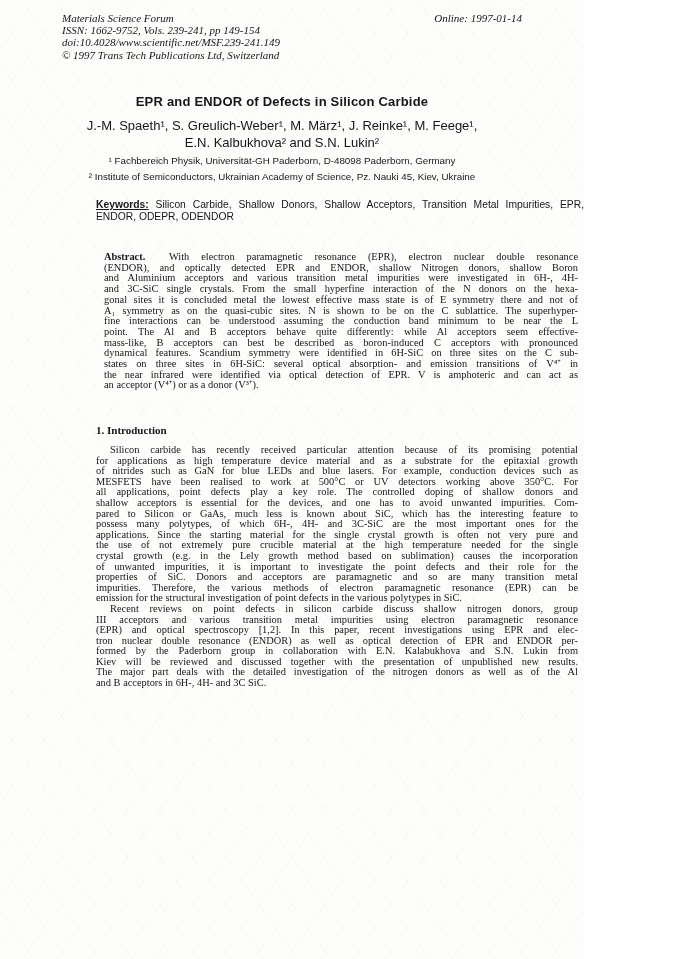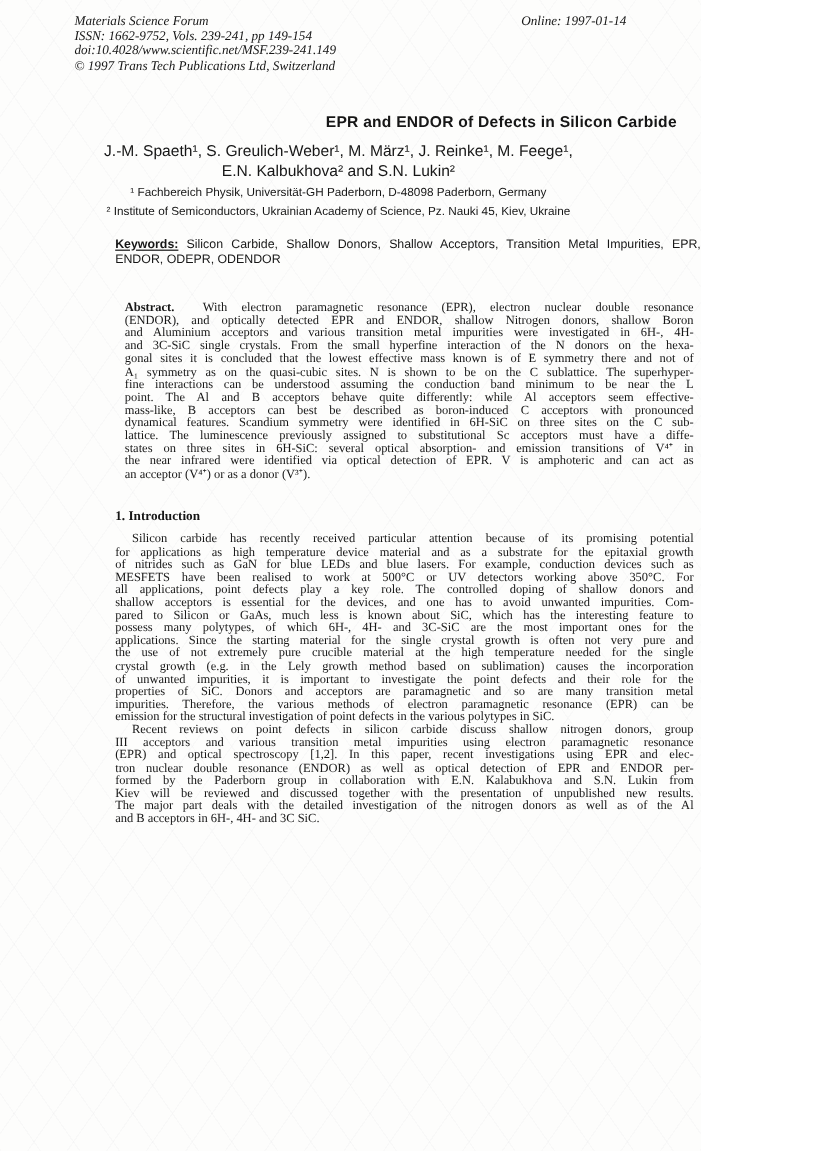--- a/index.html
+++ b/index.html
@@ -30,21 +30,21 @@
     position: absolute; right: 62px; top: 12px;
     font-style: italic;
     font-size: 11px; line-height: 12.2px;
     font-family: "Liberation Serif", serif;
   }
 
   
   .title {
     position: absolute; left: 0; right: 20px; top: 94px;
     margin: 0;
-    text-align: right;
+    text-align: center;
     font-family: "Liberation Sans", sans-serif;
     font-size: 13px; font-weight: bold;
     letter-spacing: 0.2px;
   }
   .authors {
     position: absolute; left: 0; right: 20px; top: 118px;
     font-family: "Liberation Sans", sans-serif;
     font-size: 13px; line-height: 16.5px;
   }
   .centered .ln { text-align: center; }
@@ -119,27 +119,26 @@
         <div class="ln ln-last">ENDOR, ODEPR, ODENDOR</div>
       </div>
   </div>
 
   <div class="abstract justify">
     <div class="ln"><span class="abstract-label">Abstract.</span>&nbsp; <span>With electron paramagnetic resonance (EPR), electron nuclear double resonance</span></div>
     <div>
         <div class="ln">(ENDOR), and optically detected EPR and ENDOR, shallow Nitrogen donors, shallow Boron</div>
         <div class="ln">and Aluminium acceptors and various transition metal impurities were investigated in 6H-, 4H-</div>
         <div class="ln">and 3C-SiC single crystals. From the small hyperfine interaction of the N donors on the hexa-</div>
-        <div class="ln">gonal sites it is concluded that the lowest effective mass known is of E symmetry there and not of</div>
+        <div class="ln">gonal sites it is concluded metal the lowest effective mass state is of E symmetry there and not of</div>
         <div class="ln">A₁ symmetry as on the quasi-cubic sites. N is shown to be on the C sublattice. The superhyper-</div>
         <div class="ln">fine interactions can be understood assuming the conduction band minimum to be near the L</div>
         <div class="ln">point. The Al and B acceptors behave quite differently: while Al acceptors seem effective-</div>
         <div class="ln">mass-like, B acceptors can best be described as boron-induced C acceptors with pronounced</div>
         <div class="ln">dynamical features. Scandium symmetry were identified in 6H-SiC on three sites on the C sub-</div>
-        <div class="ln">lattice. The luminescence previously assigned to substitutional Sc acceptors must have a diffe-</div>
         <div class="ln">states on three sites in 6H-SiC: several optical absorption- and emission transitions of V⁴⁺ in</div>
         <div class="ln">the near infrared were identified via optical detection of EPR. V is amphoteric and can act as</div>
         <div class="ln ln-last">an acceptor (V⁴⁺) or as a donor (V³⁺).</div>
       </div>
   </div>
 
   <h2 class="intro-heading">1. Introduction</h2>
 
   <div class="body-text justify">
     <div>

